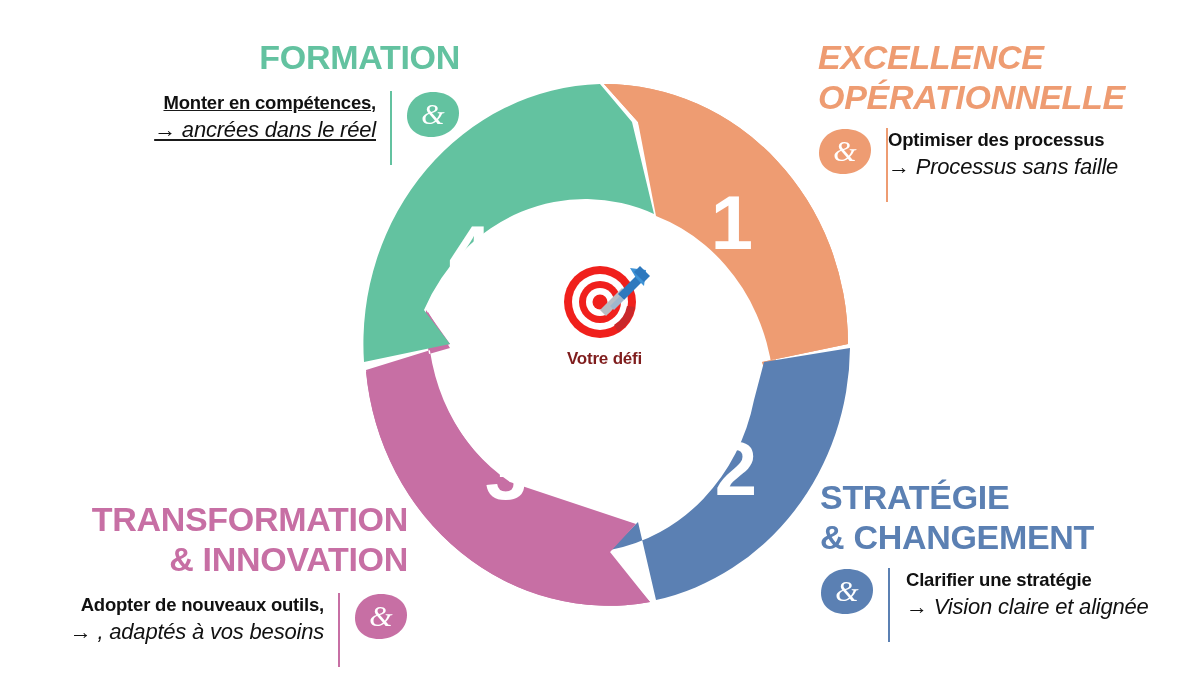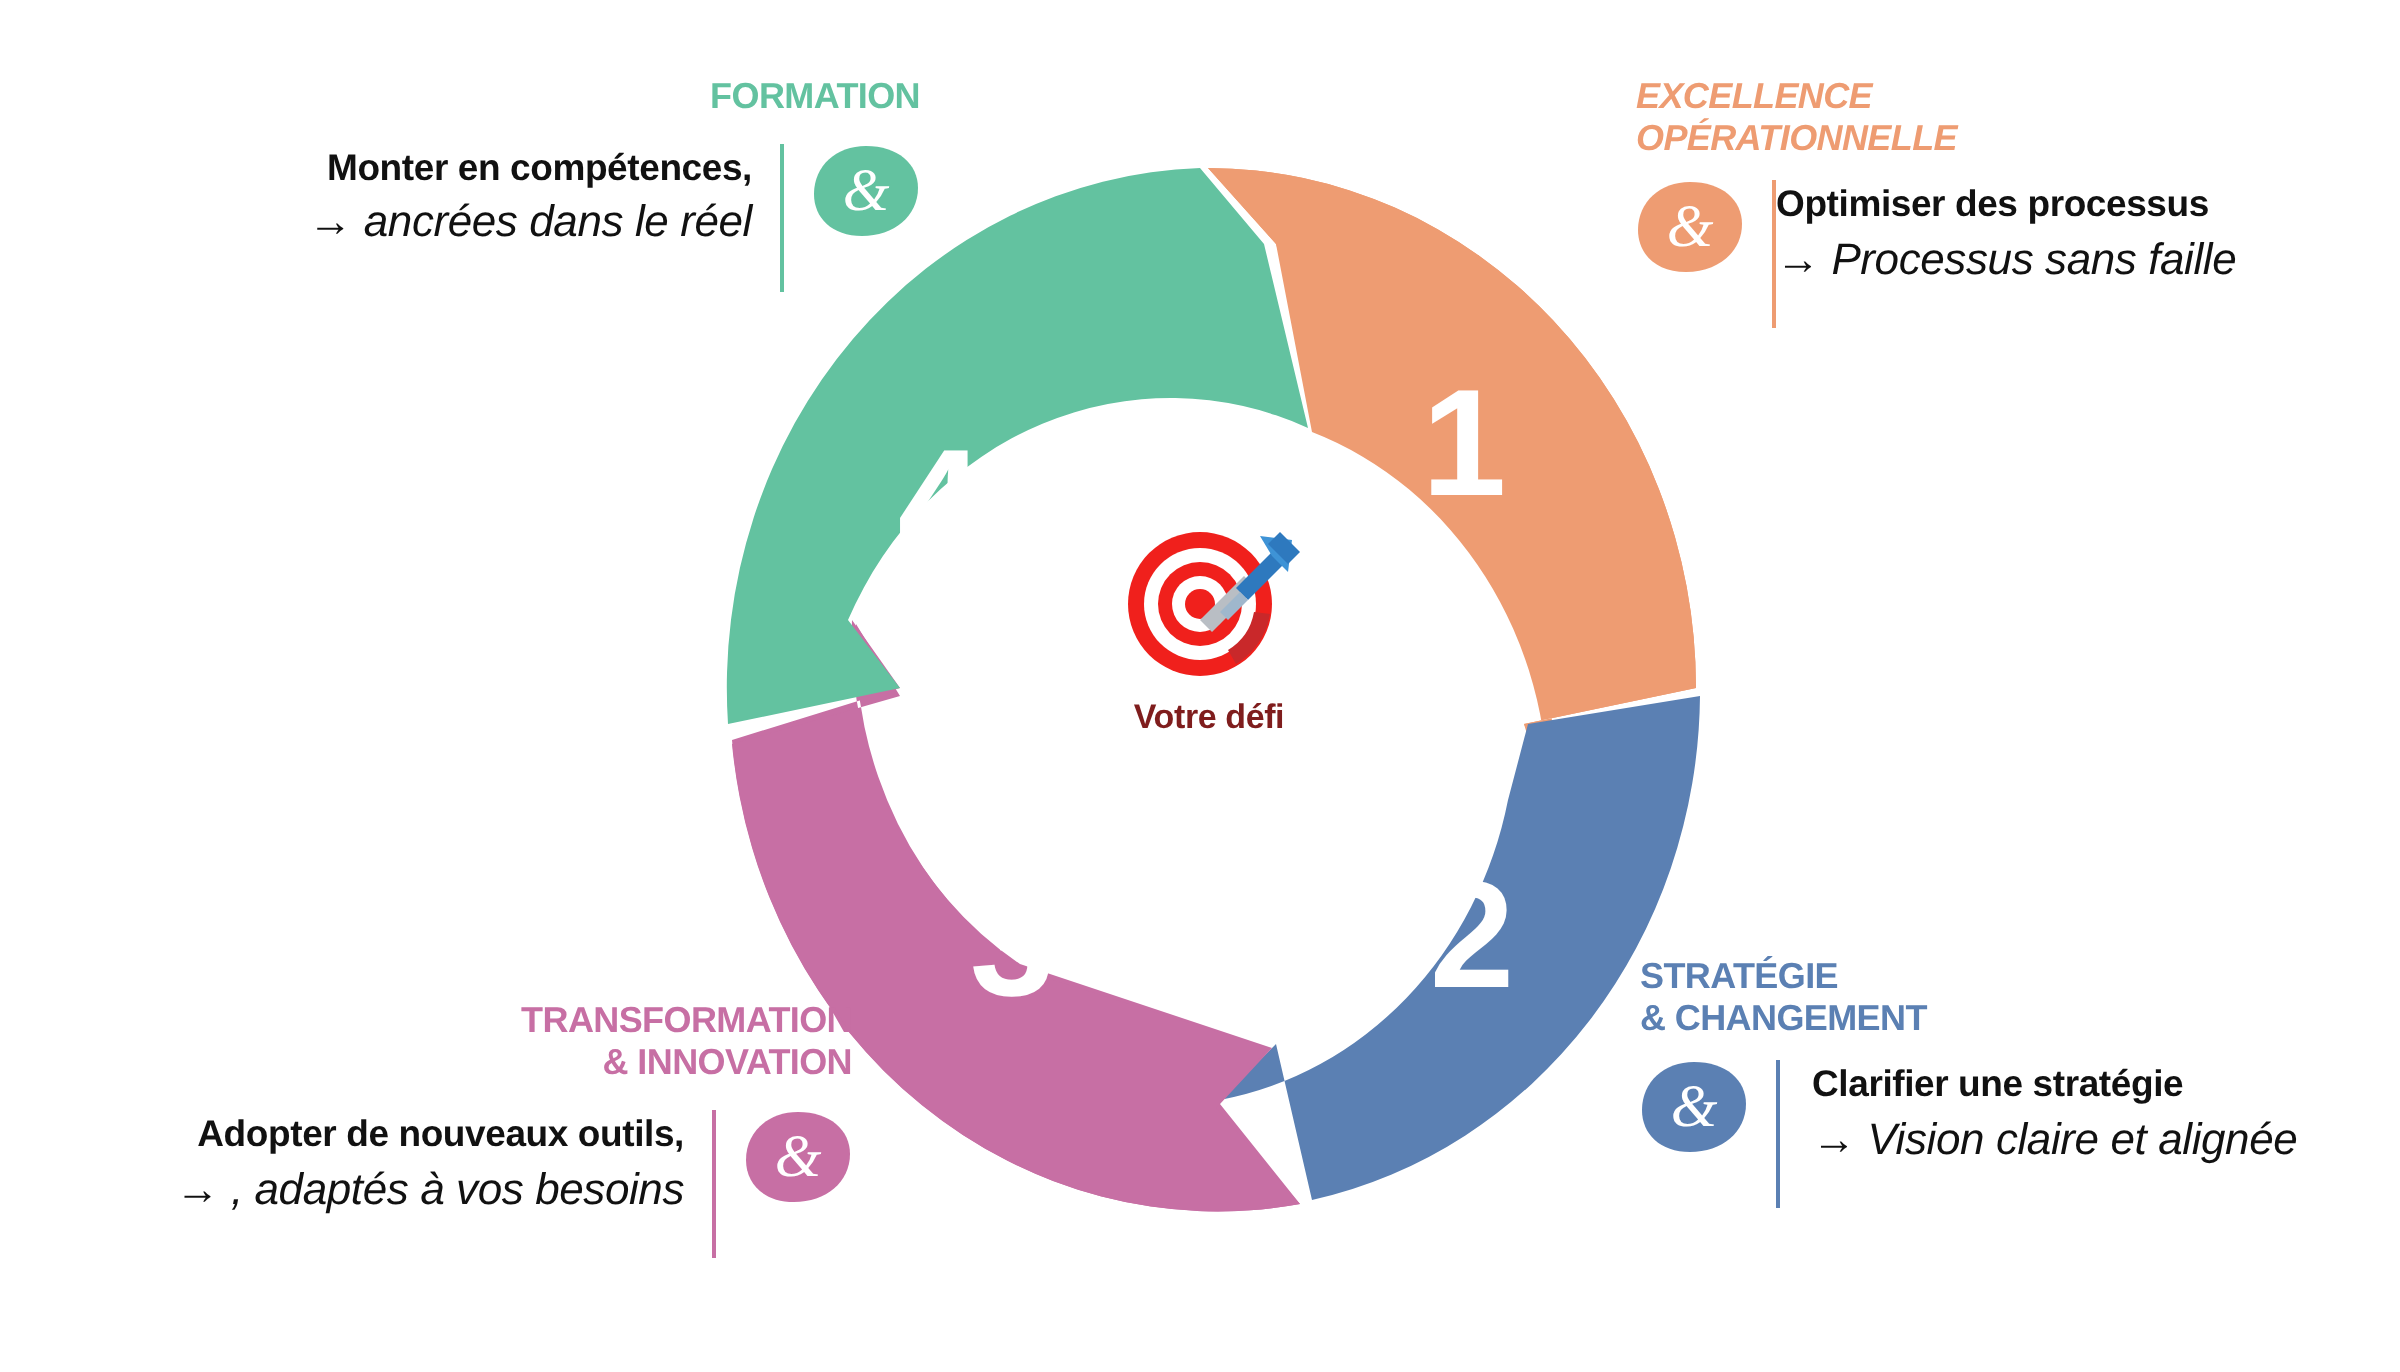--- a/index.html
+++ b/index.html
@@ -62,21 +62,21 @@
     top: 256px;
     width: 98px;
     height: 88px;
   }
 
   
   .quad { position: absolute; }
 
   .quad-title {
     font-weight: bold;
-    font-size: 18px;
+    font-size: 34px;
     line-height: 1.17;
     letter-spacing: -0.3px;
     margin: 0;
   }
 
   .quad-body {
     display: flex;
     align-items: flex-start;
     gap: 0;
   }
@@ -118,38 +118,38 @@
 
   
   #quad-formation {
     left: 60px;
     top: 38px;
     width: 400px;
     text-align: right;
   }
   #quad-formation .quad-title { color: #63C2A0; margin-bottom: 13px; }
   #quad-formation .quad-body { justify-content: flex-end; }
-  #quad-formation .lines { text-align: right; padding-right: 14px; }
+  #quad-formation .lines { text-align: right; padding-right: 14px; text-decoration: underline; }
   #quad-formation .divider { background: #63C2A0; margin-right: 14px; }
 
   
   #quad-excellence {
     left: 818px;
     top: 38px;
     width: 380px;
     text-align: left;
   }
   #quad-excellence .quad-title { color: #EE9C72; margin-bottom: 10px; font-style: italic; }
   #quad-excellence .quad-body { justify-content: flex-start; }
   #quad-excellence .lines { text-align: left; }
   #quad-excellence .divider { background: #EE9C72; margin-left: 14px; }
 
   
   #quad-transformation {
-    left: 36px;
+    left: 18px;
     top: 500px;
     width: 390px;
     text-align: right;
   }
   #quad-transformation .quad-title { color: #C76FA4; margin-bottom: 13px; }
   #quad-transformation .quad-body { justify-content: flex-end; }
   #quad-transformation .lines { text-align: right; padding-right: 14px; }
   #quad-transformation .divider { background: #C76FA4; margin-right: 14px; }
 
   

